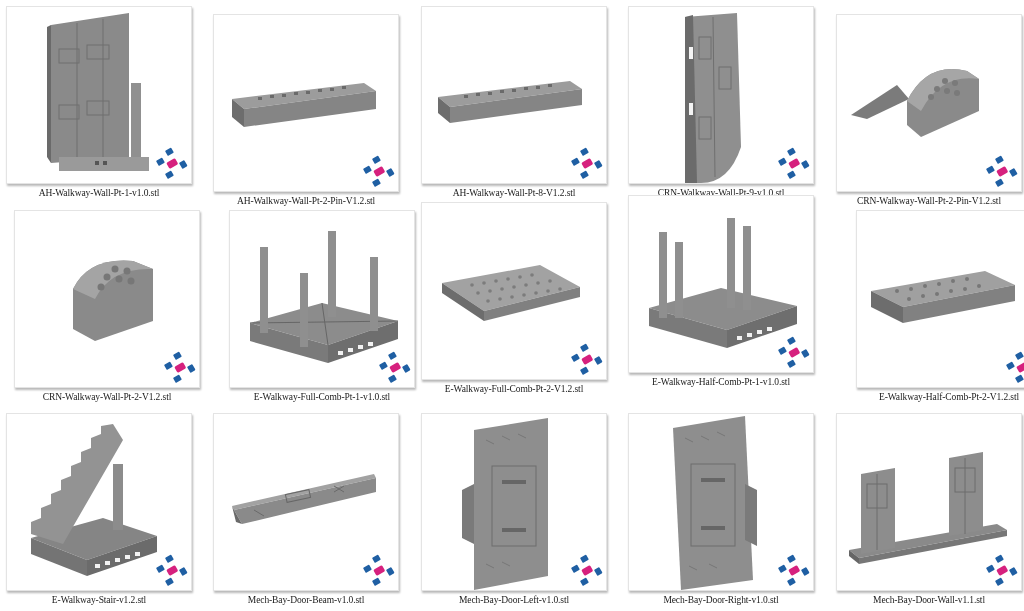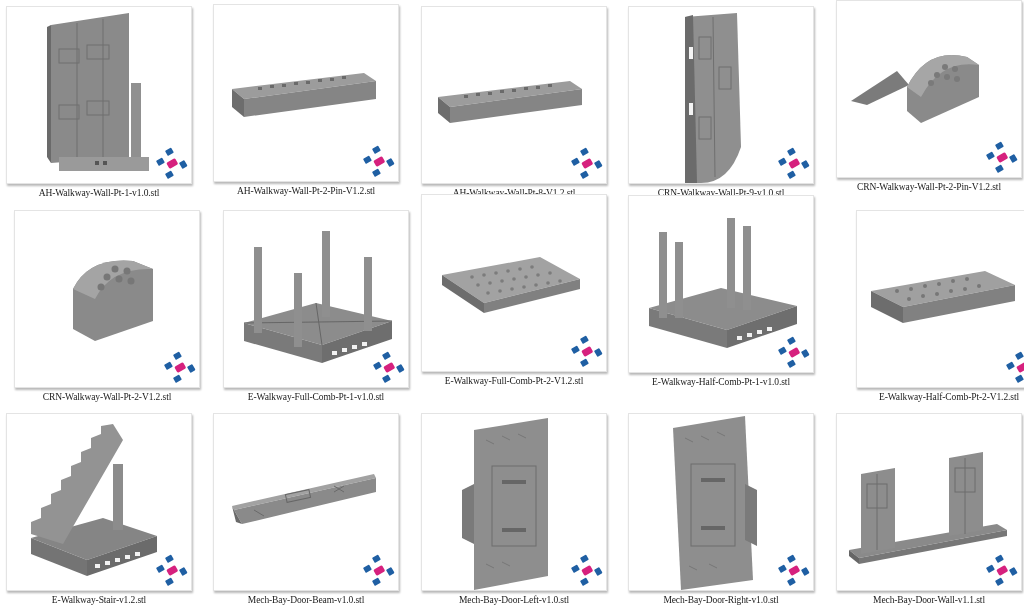--- a/index.html
+++ b/index.html
@@ -42,21 +42,21 @@
         <rect x="11" y="2" width="7" height="6" rx="1" transform="rotate(-30 14 5)" fill="#1f5fa3"></rect>
         <rect x="2" y="12" width="7" height="6" rx="1" transform="rotate(-30 5 15)" fill="#1f5fa3"></rect>
         <rect x="12" y="13" width="10" height="7" rx="1.5" transform="rotate(-30 17 16)" fill="#d6217e"></rect>
         <rect x="25" y="14" width="6" height="7" rx="1" transform="rotate(-30 28 17)" fill="#1f5fa3"></rect>
         <rect x="11" y="25" width="7" height="6" rx="1" transform="rotate(-30 14 28)" fill="#1f5fa3"></rect>
       </svg>
     </div>
     <div class="label">AH-Walkway-Wall-Pt-1-v1.0.stl</div>
   </div>
 
-  <div class="tile" style="left:213px;top:4px">
+  <div class="tile" style="left:213px;top:14px">
     <div class="thumb">
       <svg class="model" viewBox="0 0 184 176">
         <polygon points="18,84 150,68 162,76 30,94" fill="#9c9c9c"></polygon>
         <polygon points="18,84 30,94 30,112 18,102" fill="#6d6d6d"></polygon>
         <polygon points="30,94 162,76 162,94 30,112" fill="#858585"></polygon>
         <g fill="#6a6a6a">
             <rect x="44" y="82" width="4" height="3"></rect>
             <rect x="56" y="80" width="4" height="3"></rect>
             <rect x="68" y="79" width="4" height="3"></rect>
             <rect x="80" y="77" width="4" height="3"></rect>
@@ -123,21 +123,21 @@
         <rect x="11" y="2" width="7" height="6" rx="1" transform="rotate(-30 14 5)" fill="#1f5fa3"></rect>
         <rect x="2" y="12" width="7" height="6" rx="1" transform="rotate(-30 5 15)" fill="#1f5fa3"></rect>
         <rect x="12" y="13" width="10" height="7" rx="1.5" transform="rotate(-30 17 16)" fill="#d6217e"></rect>
         <rect x="25" y="14" width="6" height="7" rx="1" transform="rotate(-30 28 17)" fill="#1f5fa3"></rect>
         <rect x="11" y="25" width="7" height="6" rx="1" transform="rotate(-30 14 28)" fill="#1f5fa3"></rect>
       </svg>
     </div>
     <div class="label">CRN-Walkway-Wall-Pt-9-v1.0.stl</div>
   </div>
 
-  <div class="tile" style="left:836px;top:0">
+  <div class="tile" style="left:836px;top:14px">
     <div class="thumb">
       <svg class="model" viewBox="0 0 184 176">
         <polygon points="14,100 60,70 72,84 30,104" fill="#7b7b7b"></polygon>
         <path d="M70,86 Q90,46 130,56 L142,64 L142,96 L84,122 L70,110 Z" fill="#8a8a8a"></path>
         <path d="M70,86 Q90,46 130,56 L142,64 Q104,58 84,96 Z" fill="#a6a6a6"></path>
         <g fill="#7a7a7a">
             <circle cx="108" cy="66" r="3"></circle>
             <circle cx="118" cy="68" r="3"></circle>
             <circle cx="100" cy="74" r="3"></circle>
             <circle cx="110" cy="76" r="3"></circle>
@@ -174,21 +174,21 @@
         <rect x="11" y="2" width="7" height="6" rx="1" transform="rotate(-30 14 5)" fill="#1f5fa3"></rect>
         <rect x="2" y="12" width="7" height="6" rx="1" transform="rotate(-30 5 15)" fill="#1f5fa3"></rect>
         <rect x="12" y="13" width="10" height="7" rx="1.5" transform="rotate(-30 17 16)" fill="#d6217e"></rect>
         <rect x="25" y="14" width="6" height="7" rx="1" transform="rotate(-30 28 17)" fill="#1f5fa3"></rect>
         <rect x="11" y="25" width="7" height="6" rx="1" transform="rotate(-30 14 28)" fill="#1f5fa3"></rect>
       </svg>
     </div>
     <div class="label">CRN-Walkway-Wall-Pt-2-V1.2.stl</div>
   </div>
 
-  <div class="tile" style="left:223px;top:210px">
+  <div class="tile" style="left:229px;top:210px">
     <div class="thumb">
       <svg class="model" viewBox="0 0 184 176">
         <polygon points="20,112 92,92 168,110 98,134" fill="#8c8c8c"></polygon>
         <polygon points="20,112 98,134 98,152 20,130" fill="#7a7a7a"></polygon>
         <polygon points="98,134 168,110 168,128 98,152" fill="#6e6e6e"></polygon>
         <g stroke="#666" fill="none">
             <line x1="20" y1="112" x2="168" y2="110"></line>
             <line x1="92" y1="92" x2="98" y2="134"></line>
           </g>
         <rect x="30" y="36" width="8" height="86" fill="#8f8f8f"></rect>
@@ -206,21 +206,21 @@
         <rect x="11" y="2" width="7" height="6" rx="1" transform="rotate(-30 14 5)" fill="#1f5fa3"></rect>
         <rect x="2" y="12" width="7" height="6" rx="1" transform="rotate(-30 5 15)" fill="#1f5fa3"></rect>
         <rect x="12" y="13" width="10" height="7" rx="1.5" transform="rotate(-30 17 16)" fill="#d6217e"></rect>
         <rect x="25" y="14" width="6" height="7" rx="1" transform="rotate(-30 28 17)" fill="#1f5fa3"></rect>
         <rect x="11" y="25" width="7" height="6" rx="1" transform="rotate(-30 14 28)" fill="#1f5fa3"></rect>
       </svg>
     </div>
     <div class="label">E-Walkway-Full-Comb-Pt-1-v1.0.stl</div>
   </div>
 
-  <div class="tile" style="left:421px;top:194px">
+  <div class="tile" style="left:421px;top:202px">
     <div class="thumb">
       <svg class="model" viewBox="0 0 184 176">
         <polygon points="20,80 118,62 158,84 62,108" fill="#a2a2a2"></polygon>
         <polygon points="20,80 62,108 62,118 20,90" fill="#6d6d6d"></polygon>
         <polygon points="62,108 158,84 158,94 62,118" fill="#808080"></polygon>
         <g fill="#7c7c7c">
           <circle cx="50" cy="82" r="1.8"></circle>
             <circle cx="62" cy="80" r="1.8"></circle>
             <circle cx="74" cy="78" r="1.8"></circle>
             <circle cx="86" cy="76" r="1.8"></circle>

